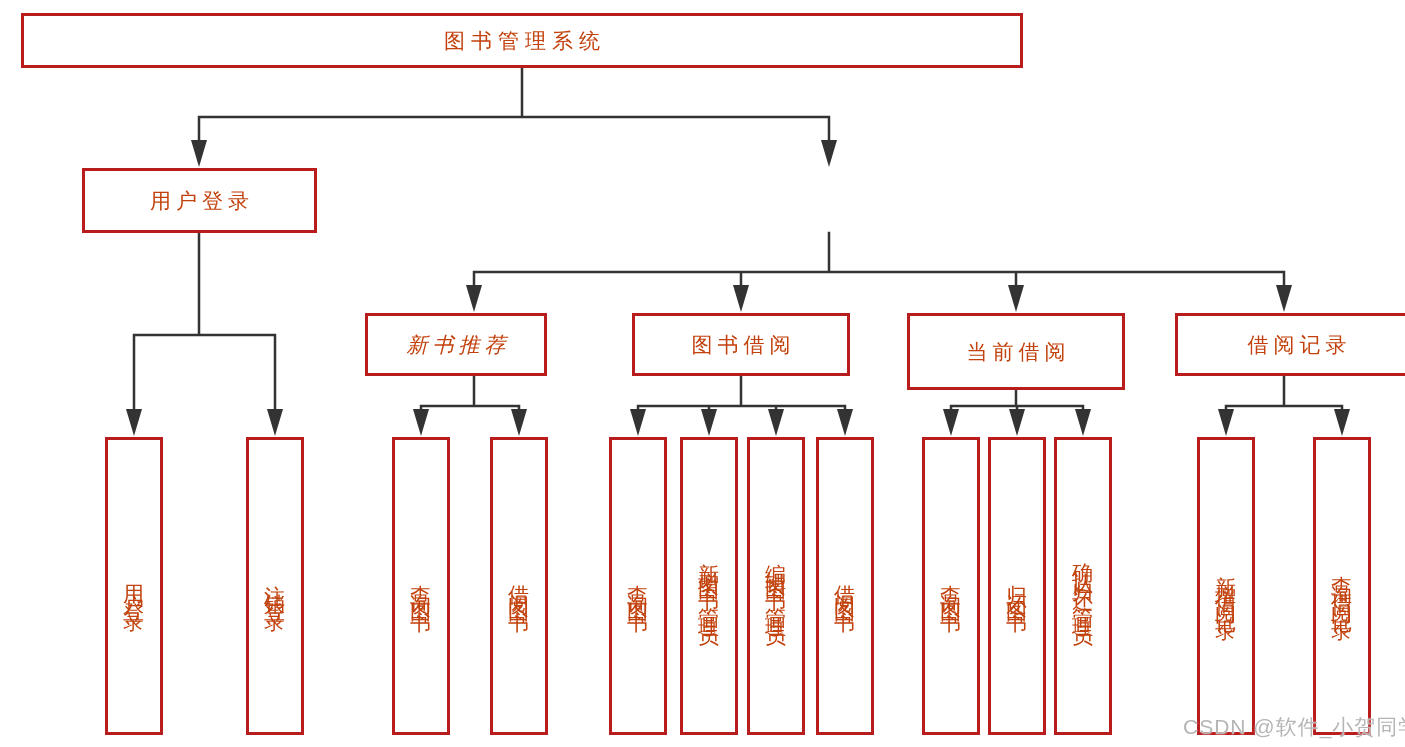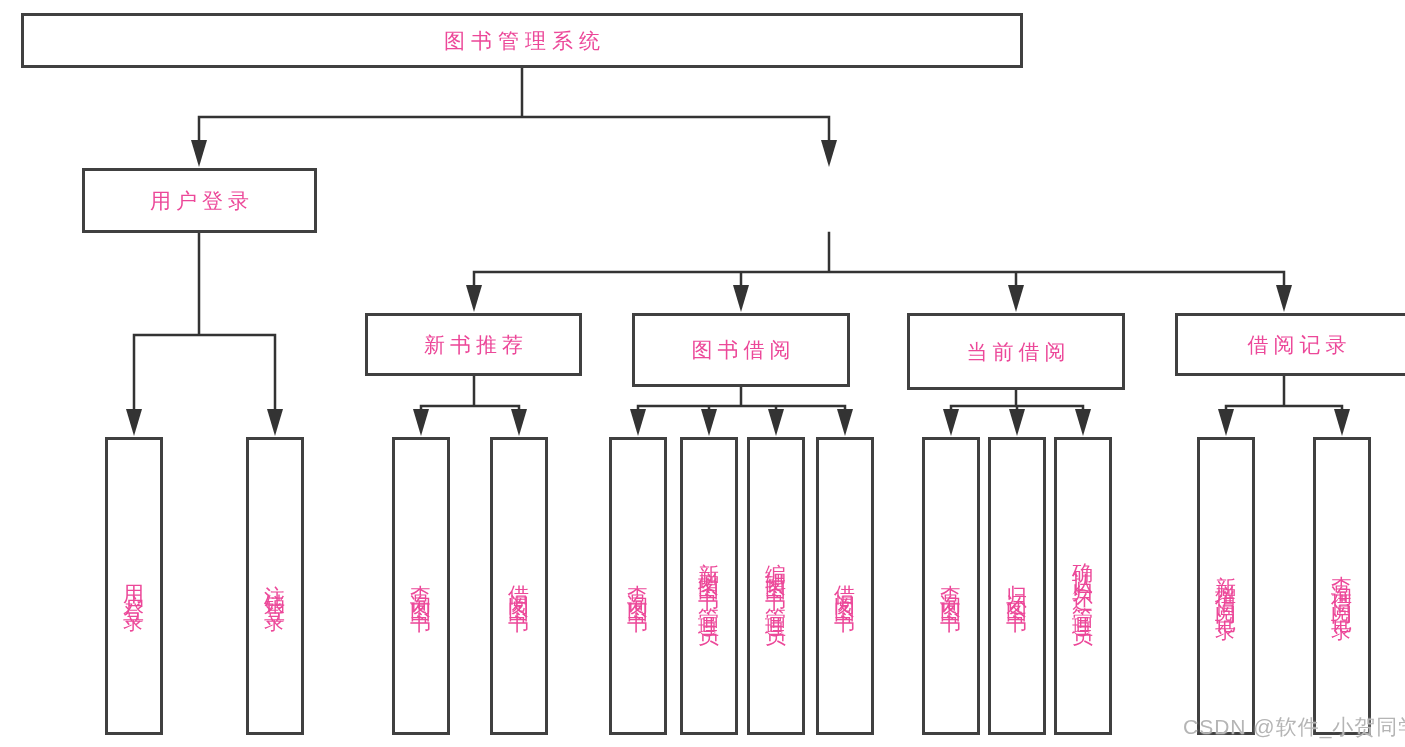--- a/index.html
+++ b/index.html
@@ -18,25 +18,25 @@
   .connector-layer path{
     stroke:#333333;stroke-width:2.5;fill:none;stroke-linecap:square;
   }
   .connector-layer polygon{
     fill:#333333;stroke:none;
   }
   .node{
     position:absolute;
     box-sizing:border-box;
     background:#ffffff;
-    border:3px solid #404040;
+    border:3px solid #b91c1c;
     display:flex;
     align-items:center;
     justify-content:center;
-    color:#ec4899;
+    color:#c2410c;
   }
   .hnode .label{
     font-size:21px;
     letter-spacing:5px;
     white-space:nowrap;
     text-indent:5px; 
   }
   .root-node .label{
     font-size:21px;
     letter-spacing:6px;
@@ -109,24 +109,24 @@
   </svg>
 
   <div class="node hnode root-node" style="left:21px;top:13px;width:1002px;height:55px;">
     <span class="label">图书管理系统</span>
   </div>
 
   <div class="node hnode" style="left:82px;top:168px;width:235px;height:65px;">
     <span class="label">用户登录</span>
   </div>
 
-  <div class="node hnode" style="left:365px;top:313px;width:217px;height:63px;">
+  <div class="node hnode" style="left:365px;top:313px;width:182px;height:63px;font-style:italic;">
     <span class="label">新书推荐</span>
   </div>
-  <div class="node hnode" style="left:632px;top:313px;width:218px;height:74px;font-family:Liberation Serif, serif;">
+  <div class="node hnode" style="left:632px;top:313px;width:218px;height:63px;font-family:Liberation Serif, serif;">
     <span class="label">图书借阅</span>
   </div>
   <div class="node hnode" style="left:907px;top:313px;width:218px;height:77px;">
     <span class="label">当前借阅</span>
   </div>
   <div class="node hnode" style="left:1175px;top:313px;width:244px;height:63px;">
     <span class="label">借阅记录</span>
   </div>
 
   <div class="node vnode" style="left:105px;top:437px;width:58px;height:298px;">

